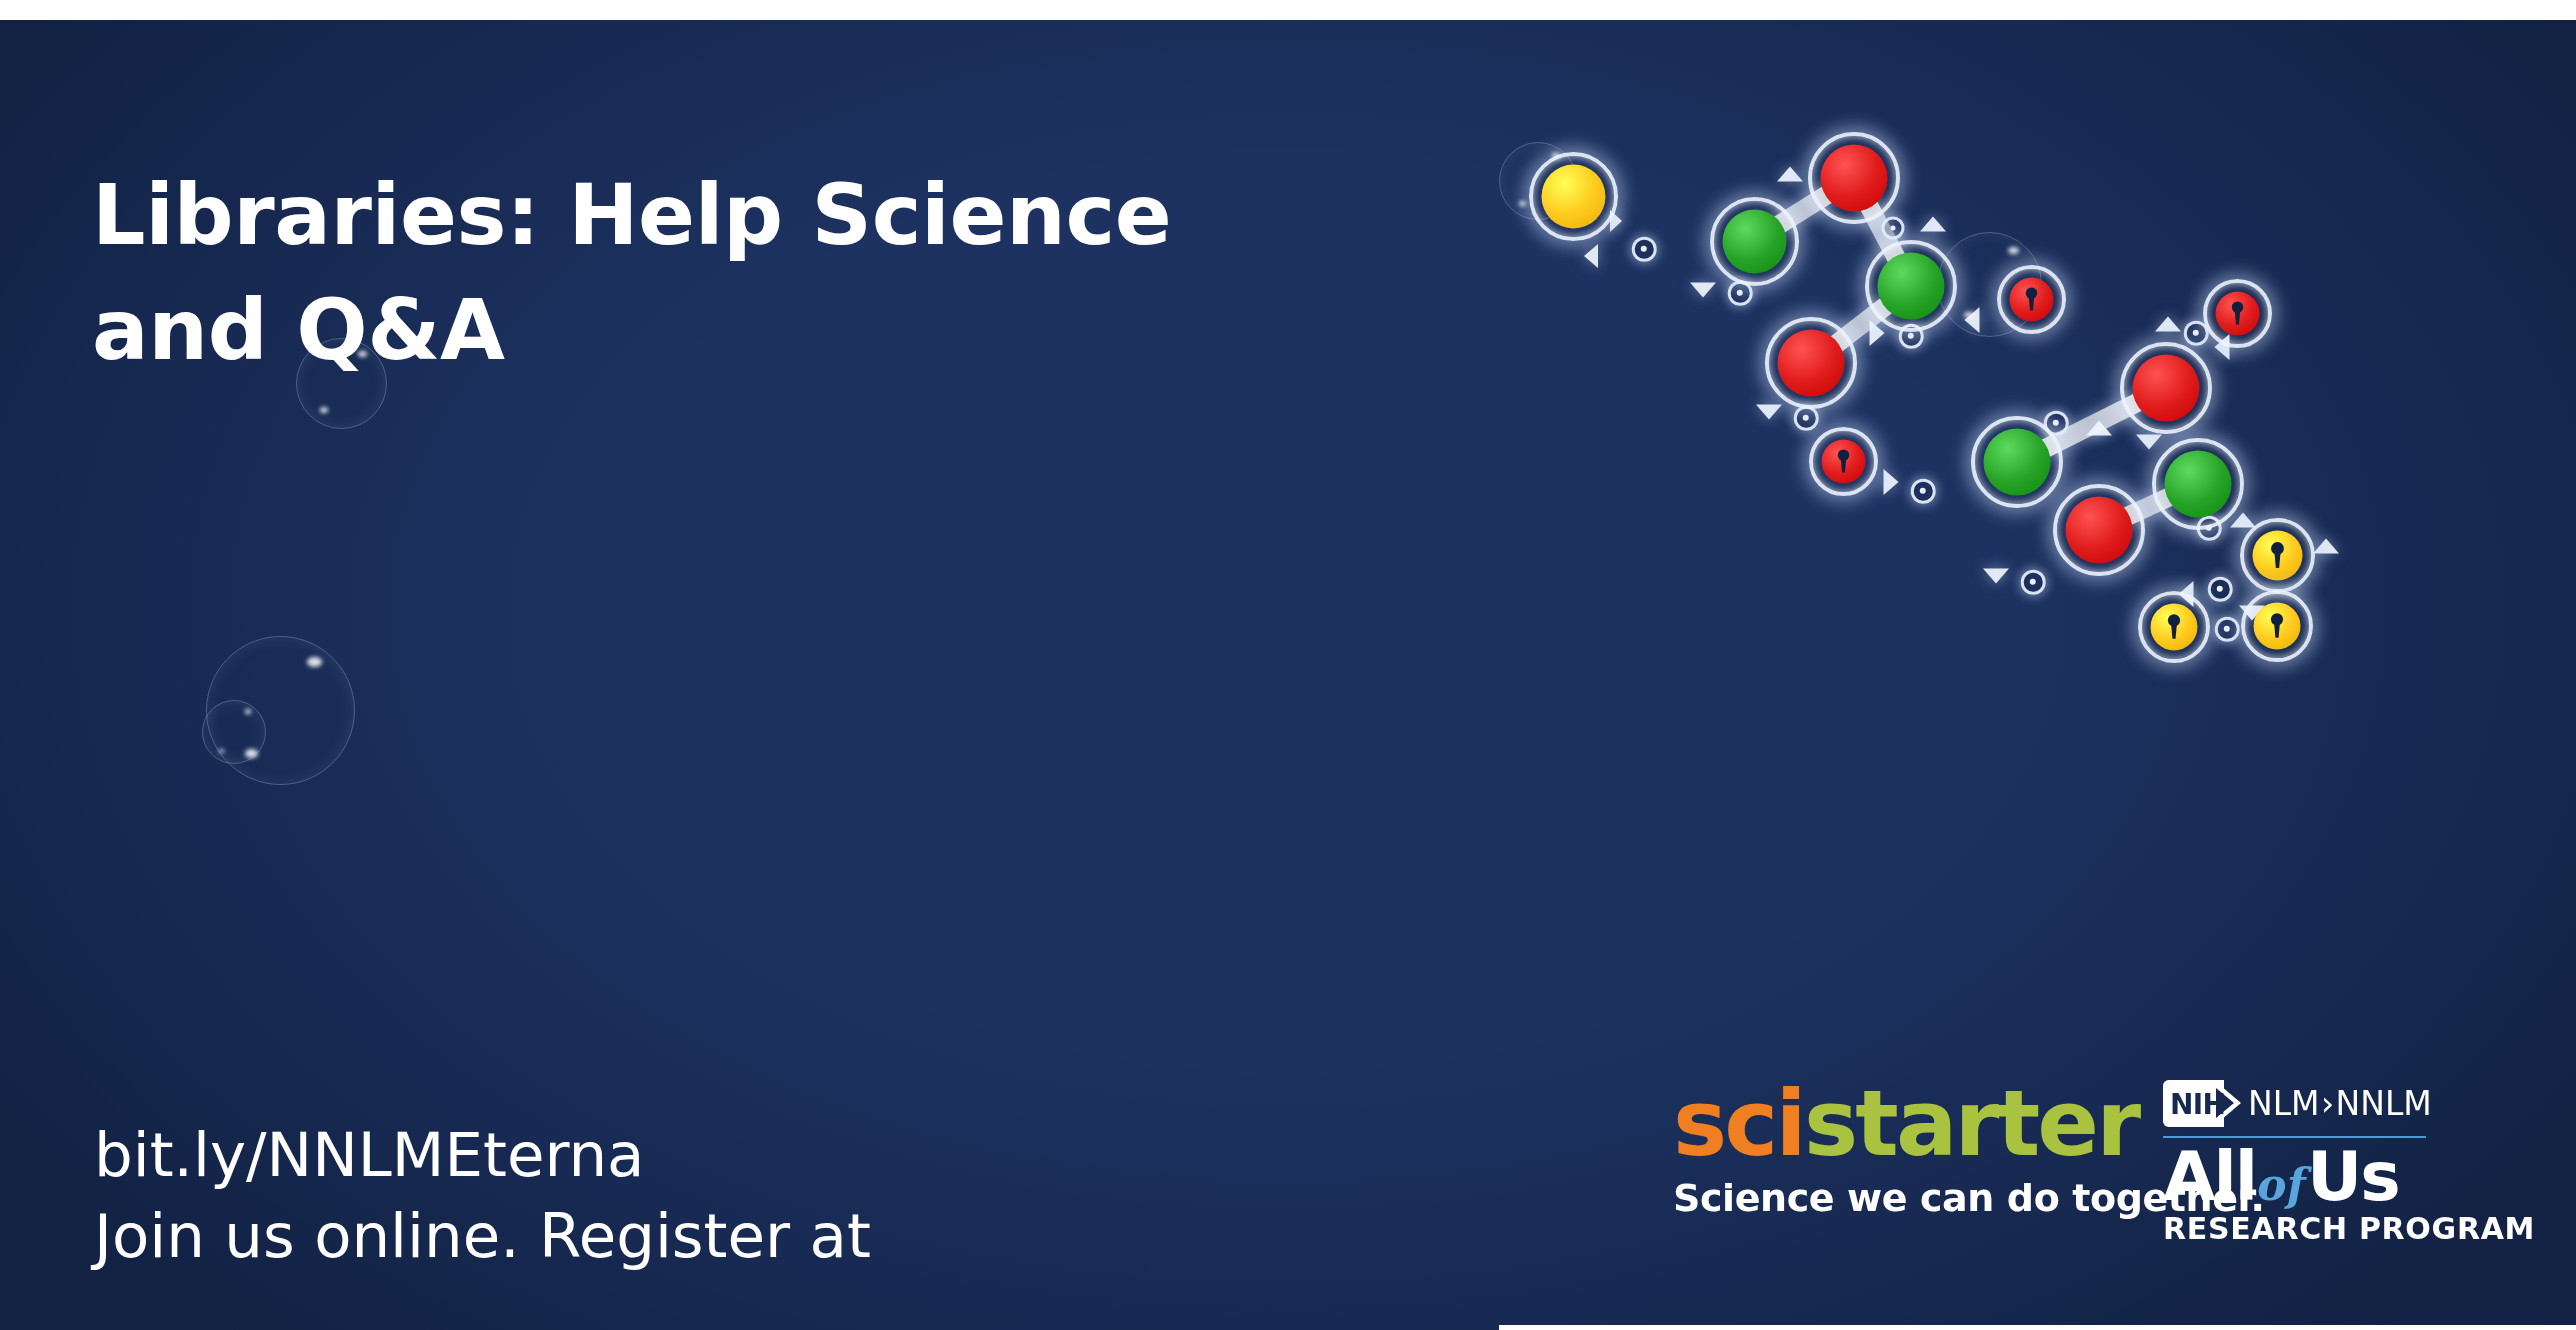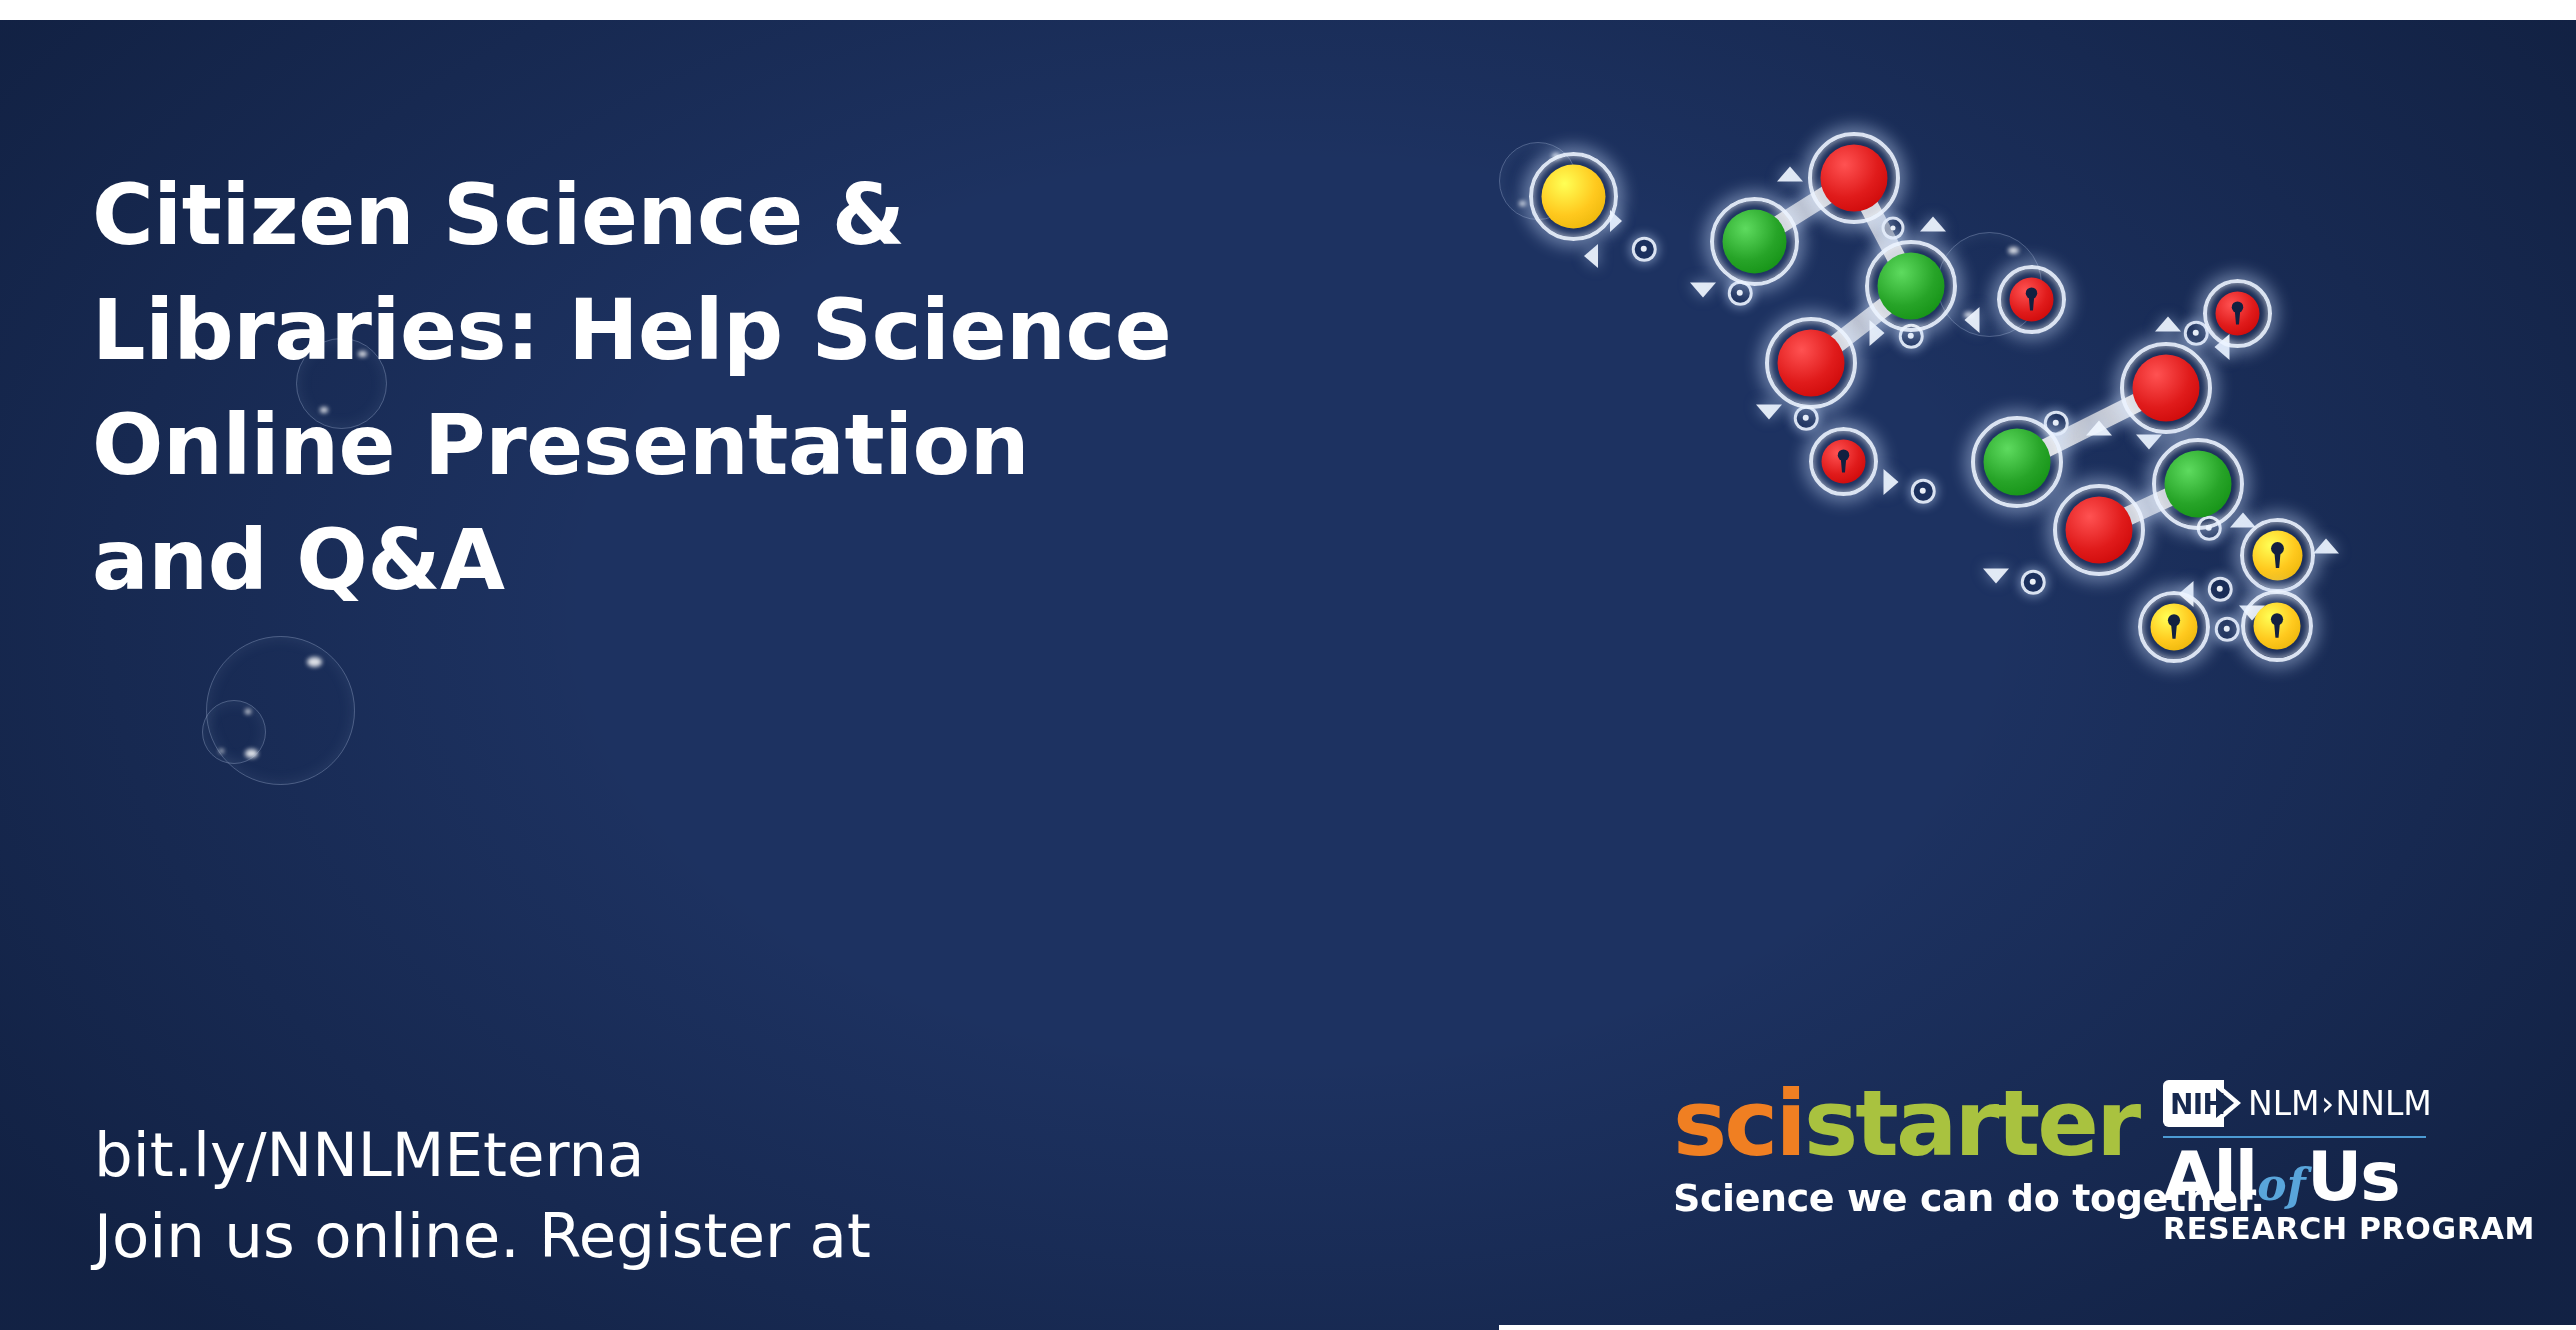--- a/index.html
+++ b/index.html
@@ -331,23 +331,21 @@
         <div class="halo" style="width: 61px; height: 61px;"></div>
         <div class="ball" style="width: 44px; height: 44px; background: radial-gradient(circle at 36% 30%, rgb(255, 82, 82) 0%, rgb(224, 27, 27) 52%, rgb(196, 0, 0) 100%);"></div>
         <div class="lock"><svg width="32" height="32" viewBox="0 0 24 24">
             <circle cx="12" cy="8" r="4.3" fill="#122040"></circle>
             <path d="M9.8 9 H14.2 L13.1 21 H10.9 Z" fill="#122040"></path>
           </svg></div>
       </div>
     </div>
 
   <div class="headline" id="headline-block">
-      <span class="hl-line">Citizen Science &amp;</span>
       <span class="hl-line">Libraries: Help Science</span>
-      <span class="hl-line">Online Presentation</span>
       <span class="hl-line">and Q&amp;A</span>
     </div>
 
 
   <div class="subline" id="cta-block">
       <span>bit.ly/NNLMEterna</span>
       <span>Join us online. Register at</span>
     </div>
 
   <div id="nnlm">

